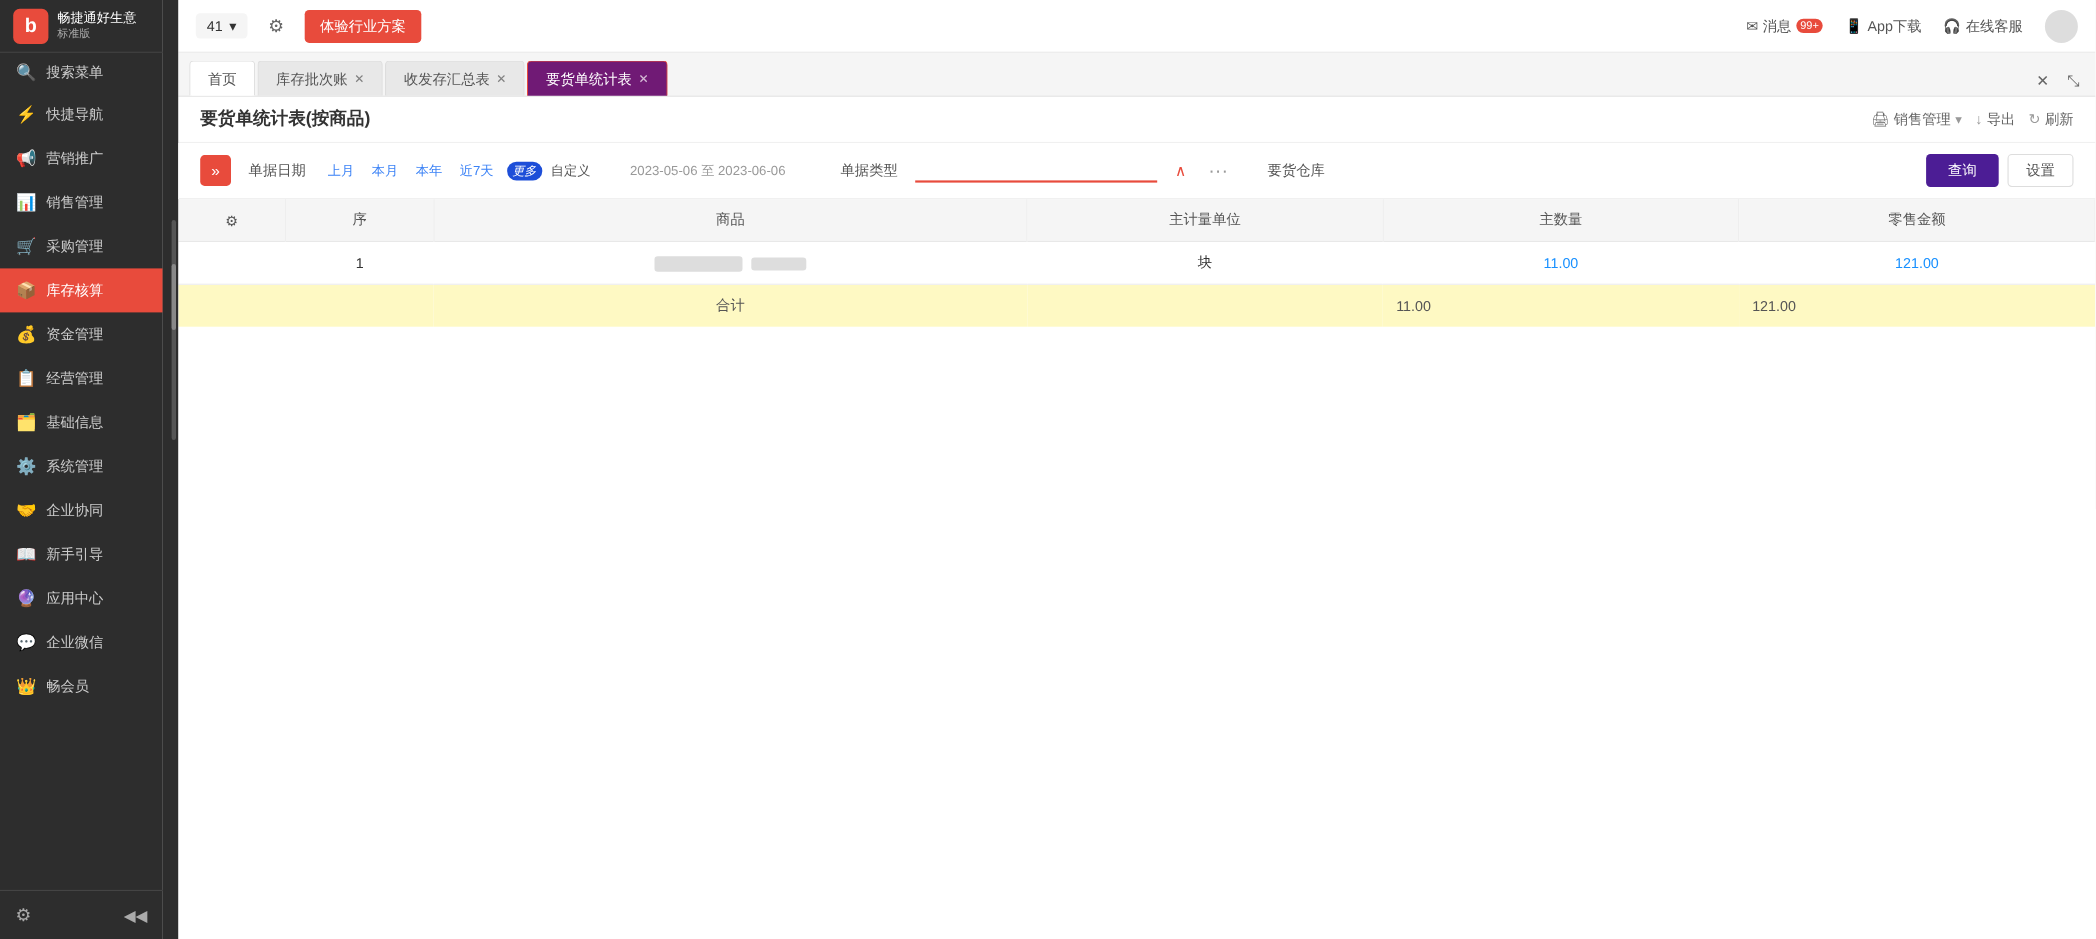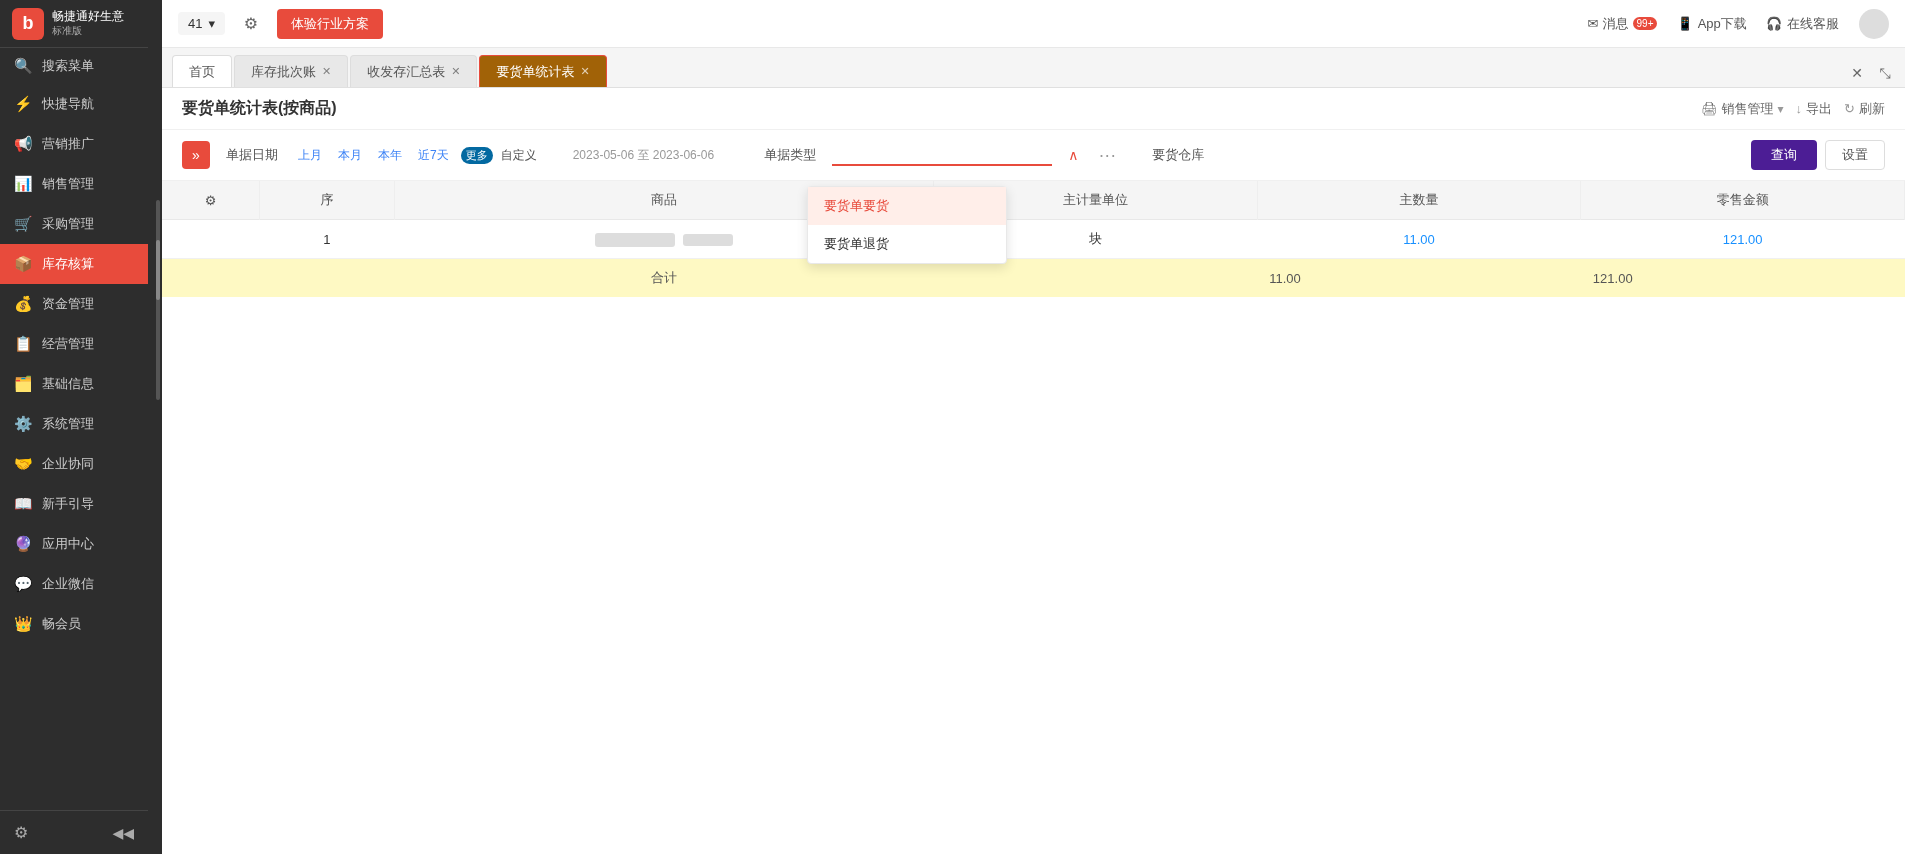--- a/index.html
+++ b/index.html
@@ -178,21 +178,21 @@
       color: #555;
       cursor: pointer;
       display: flex;
       align-items: center;
       gap: 6px;
       height: 32px;
       border: 1px solid #ddd;
       border-bottom: none;
     }
     .tab-item.active {
-      background: #a16207;
+      background: #701a75;
       color: #fff;
       border-color: #e84b3c;
     }
     .tab-item .close-icon { font-size: 11px; opacity: 0.7; }
     .tab-home {
       padding: 6px 16px;
       background: #fff;
       border-radius: 4px 4px 0 0;
       font-size: 13px;
       color: #555;
@@ -282,26 +282,27 @@
       align-items: center;
       gap: 8px;
     }
     .date-btn {
       font-size: 12px;
       color: #3b82f6;
       cursor: pointer;
       padding: 2px 4px;
     }
     .date-badge-more {
-      background: #0369a1;
+      background: #1d4ed8;
       color: #fff;
       font-size: 11px;
       padding: 1px 5px;
       border-radius: 10px;
       cursor: pointer;
+      font-style: italic;
     }
     .custom-btn {
       font-size: 12px;
       color: #555;
       cursor: pointer;
     }
     .date-range {
       font-size: 12px;
       color: #999;
       margin-left: 20px;
@@ -656,24 +657,20 @@
     <span class="type-dropdown-arrow">∧</span>
     <span class="more-filter-btn">···</span>
 
     <span class="warehouse-label">要货仓库</span>
 
     <div style="margin-left: auto; display:flex; gap:8px;">
       <button class="query-btn">查询</button>
       <button class="settings-btn">设置</button>
     </div>
 
-    <div class="type-dropdown">
-      <div class="dropdown-item selected">要货单要货</div>
-      <div class="dropdown-item">要货单退货</div>
-    </div>
   </div>
 
   <div class="table-area">
     <table class="data-table">
       <thead>
         <tr>
           <th class="settings-col-icon">
             <span>⚙</span>
           </th>
           <th class="col-num">

